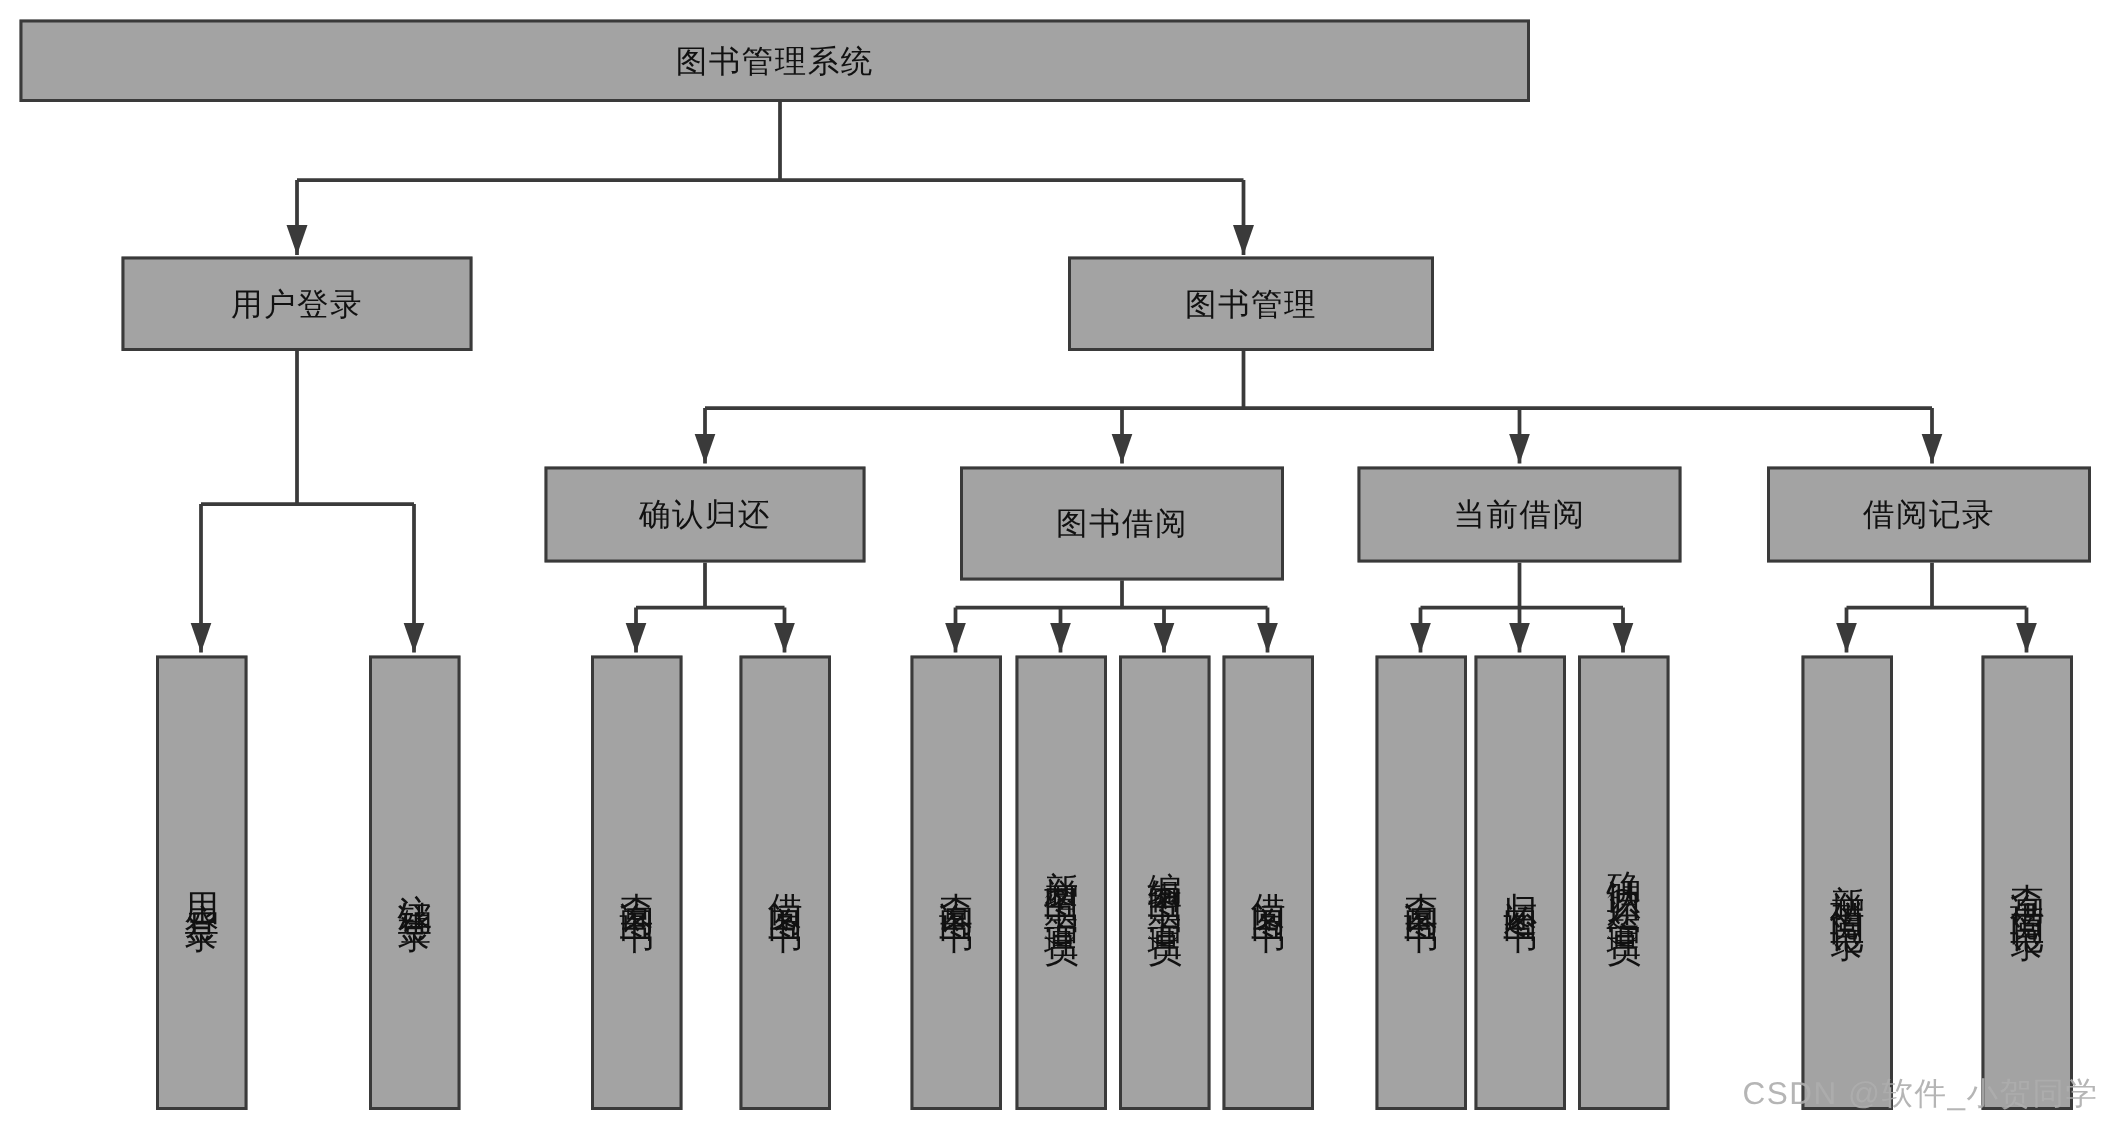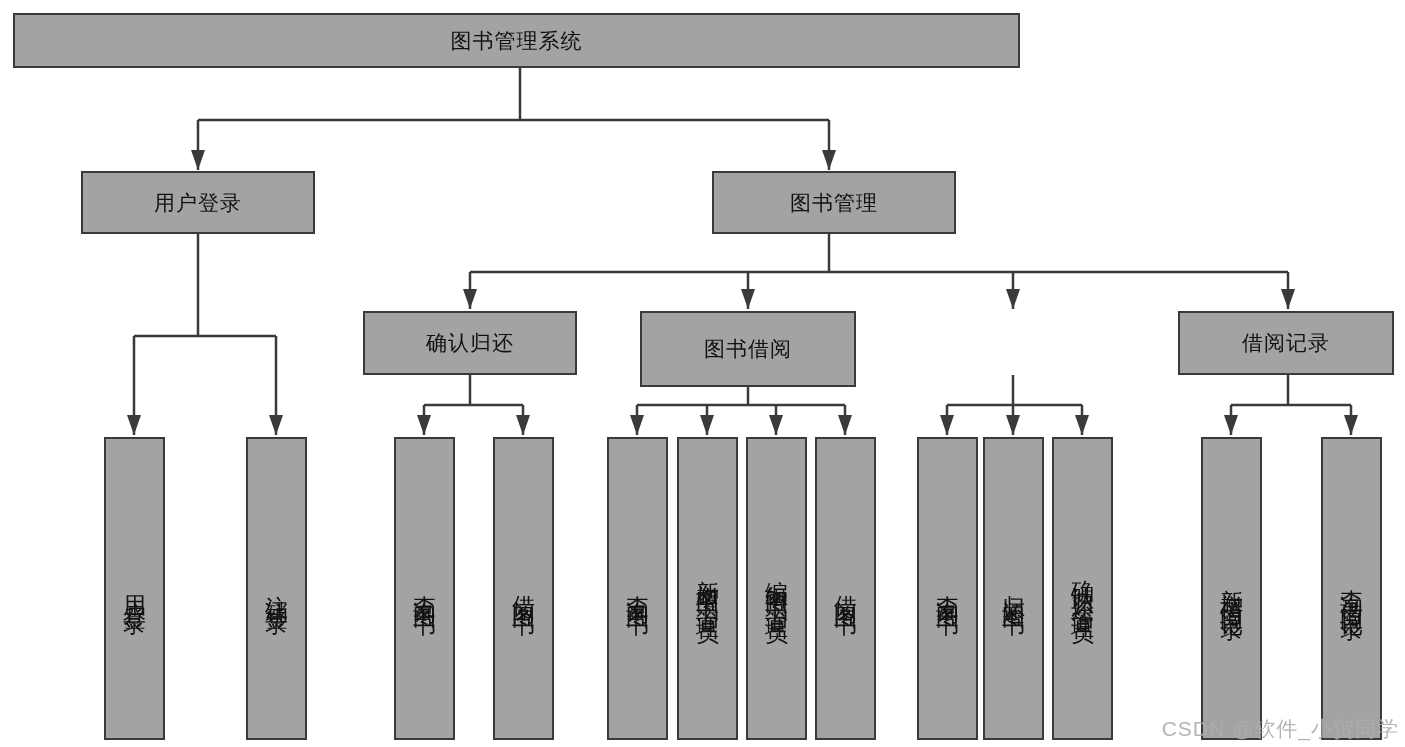--- a/index.html
+++ b/index.html
@@ -136,20 +136,21 @@
     </g>
   </svg>
 
   <div class="node hnode" id="n-root">图书管理系统</div>
 
   <div class="node hnode" id="n-login">用户登录</div>
   <div class="node hnode" id="n-mgmt">图书管理</div>
 
   <div class="node hnode" id="n-newrec">确认归还</div>
   <div class="node hnode" id="n-borrow">图书借阅</div>
+  <div class="node hnode" id="n-curr">当前借阅</div>
   <div class="node hnode" id="n-record">借阅记录</div>
 
   <div class="node leaf" id="l-a1">用户登录</div>
   <div class="node leaf" id="l-a2">注销登录</div>
 
   <div class="node leaf" id="l-b1">查询图书</div>
   <div class="node leaf" id="l-b2">借阅图书</div>
 
   <div class="node leaf" id="l-c1">查询图书</div>
   <div class="node leaf" id="l-c2">新增图书（管理员）</div>

